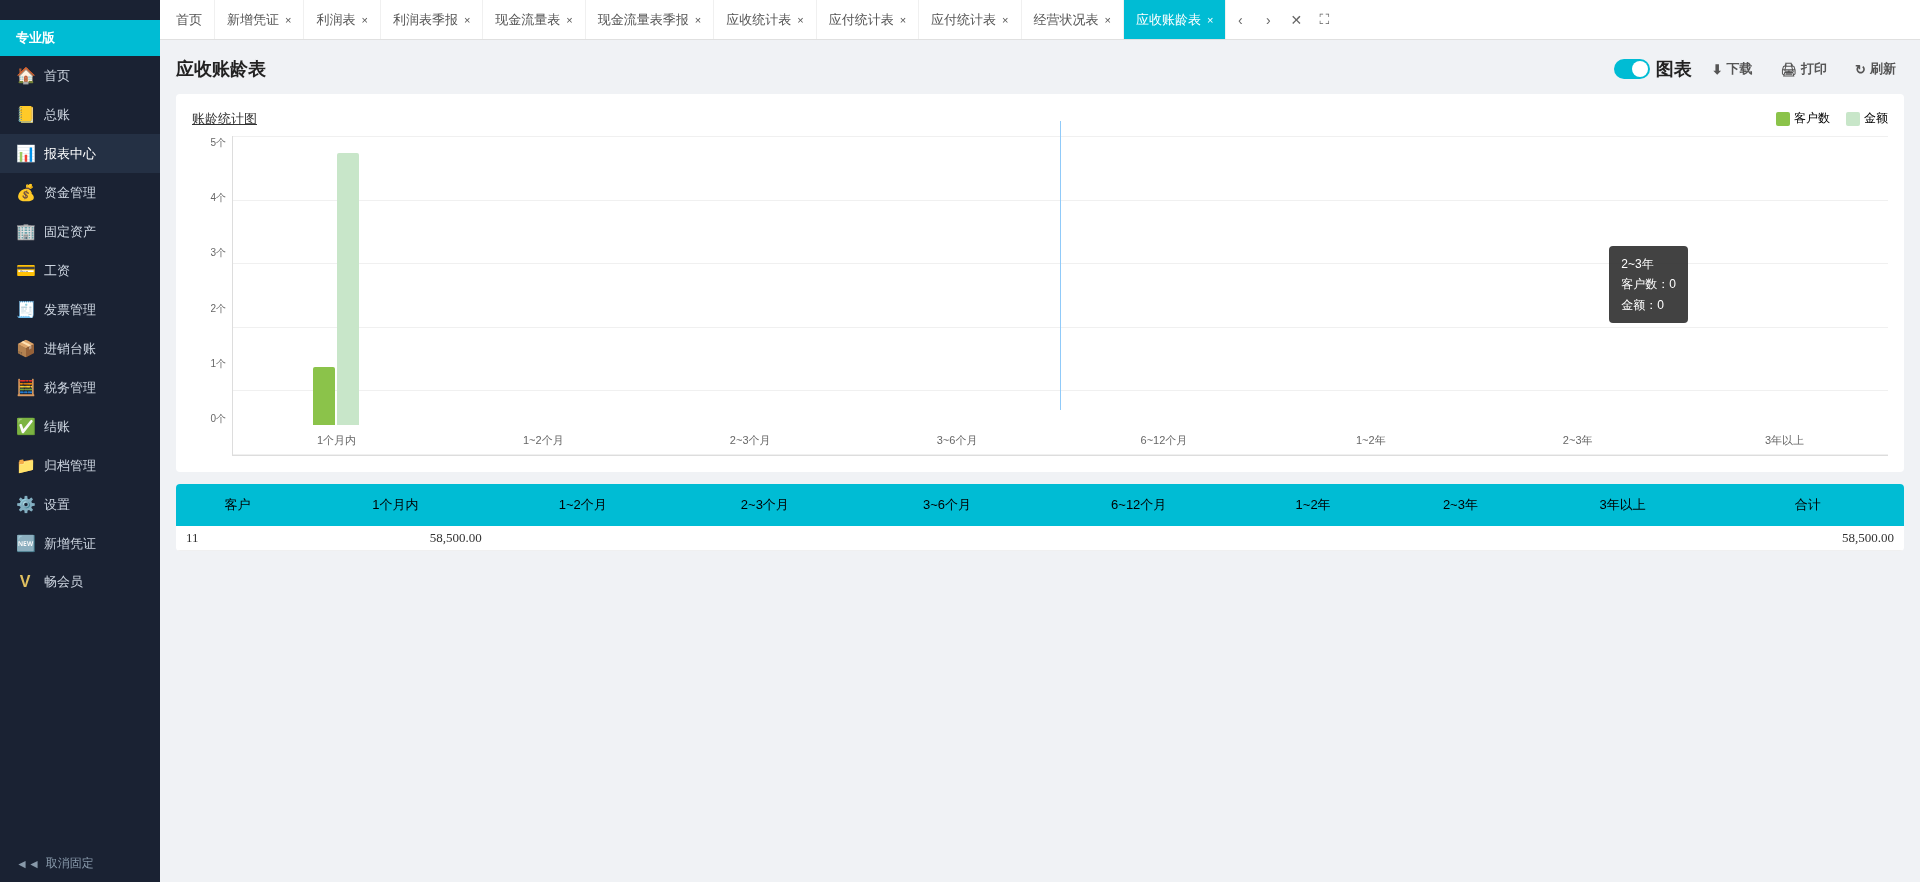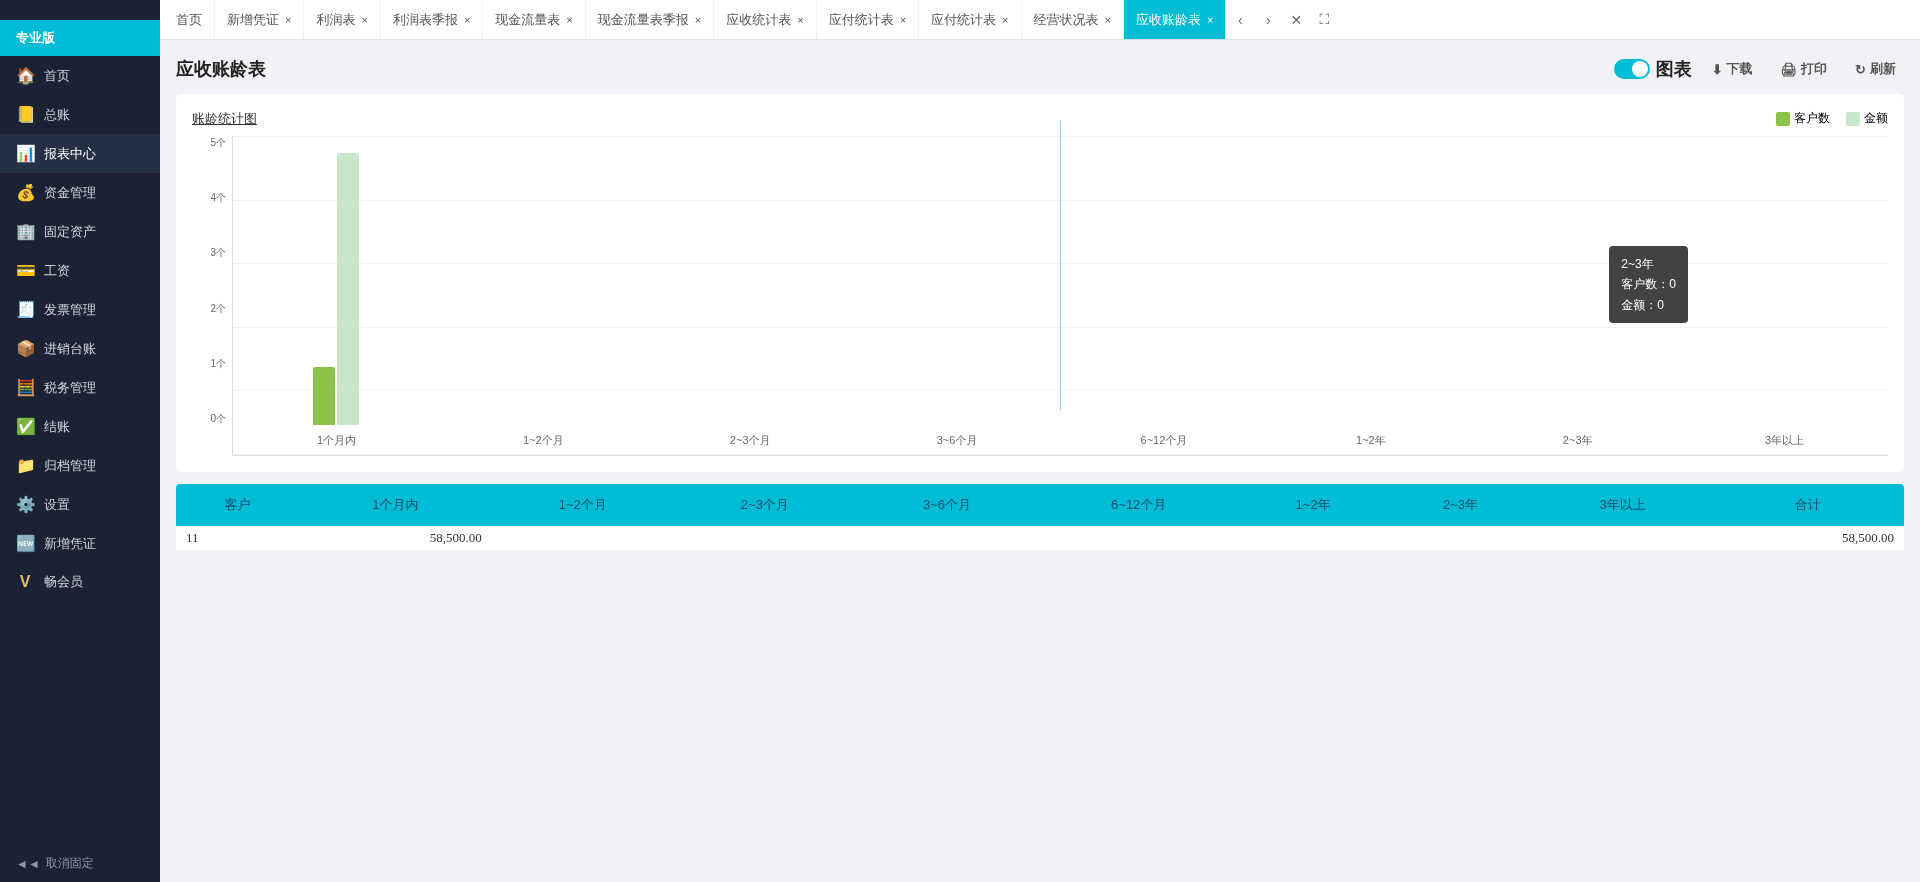--- a/index.html
+++ b/index.html
@@ -302,21 +302,21 @@
     
     .data-table {
       background: #fff;
       border-radius: 4px;
       overflow: hidden;
       width: 100%;
       border-collapse: collapse;
     }
     .data-table thead tr {
       background: #00bcd4;
-      color: #0c4a6e;
+      color: #000000;
       border-radius: 9px;
     }
     .data-table thead th {
       padding: 12px 10px;
       font-size: 13px;
       font-weight: 500;
       text-align: center;
     }
     .data-table tbody tr {
       border-bottom: 1px solid #f0f0f0;

